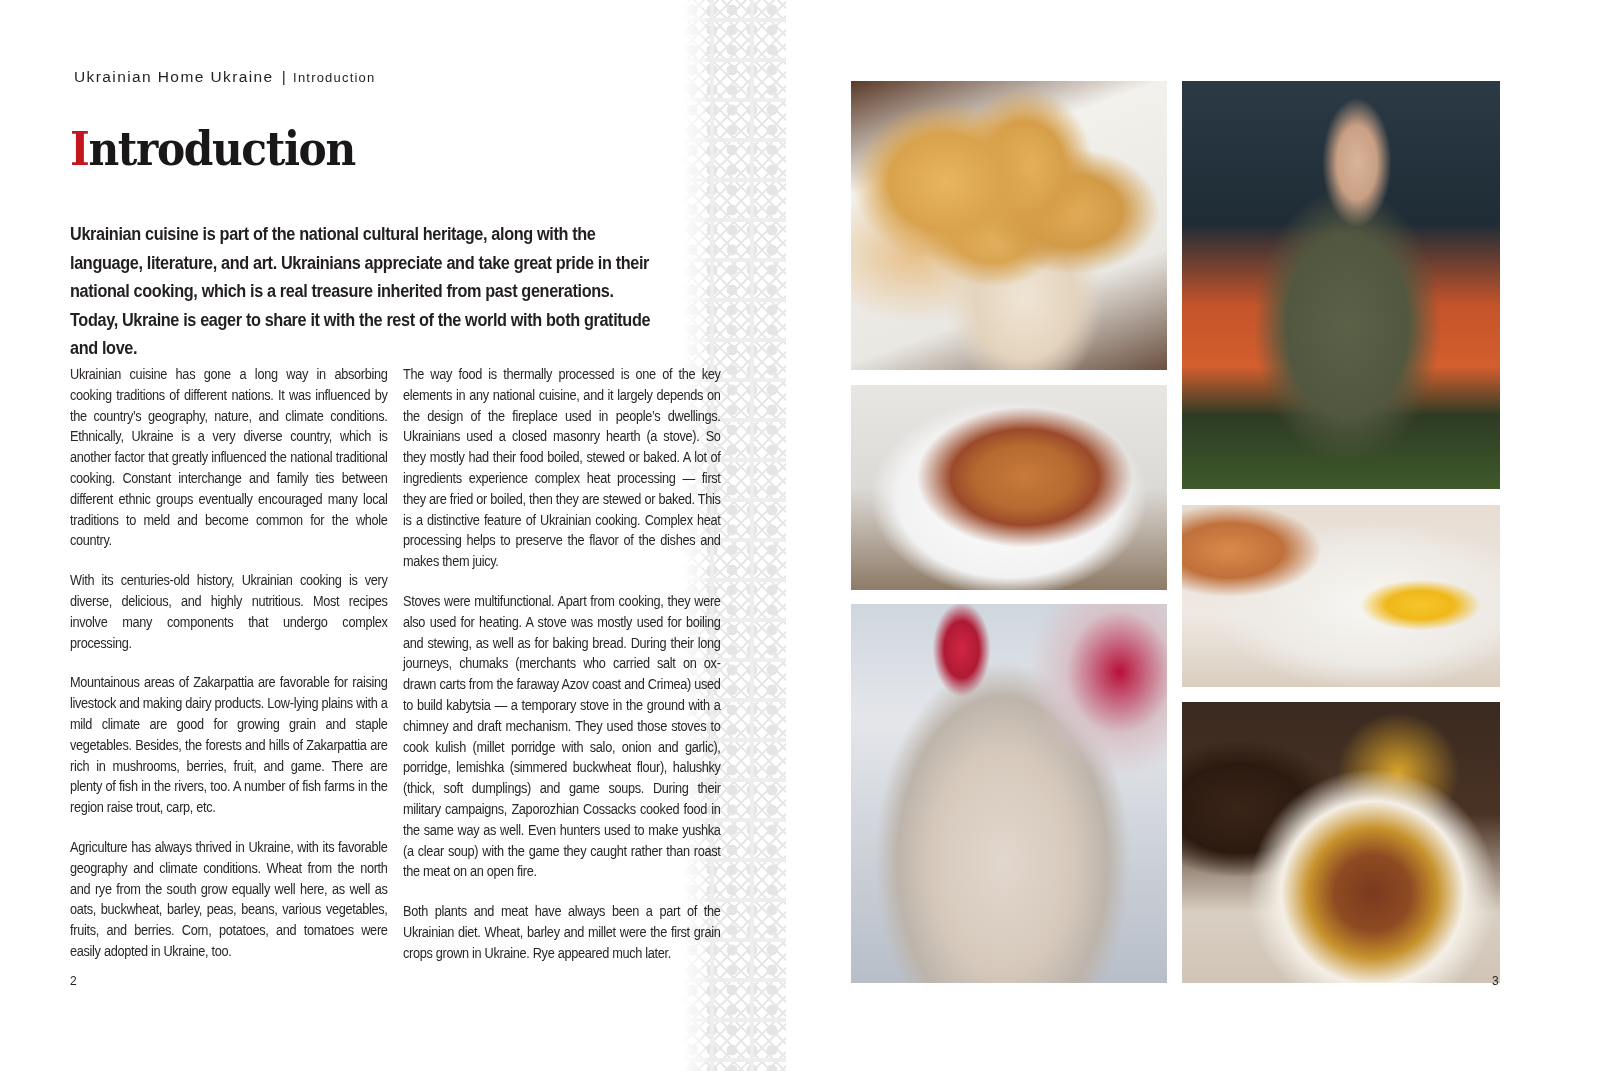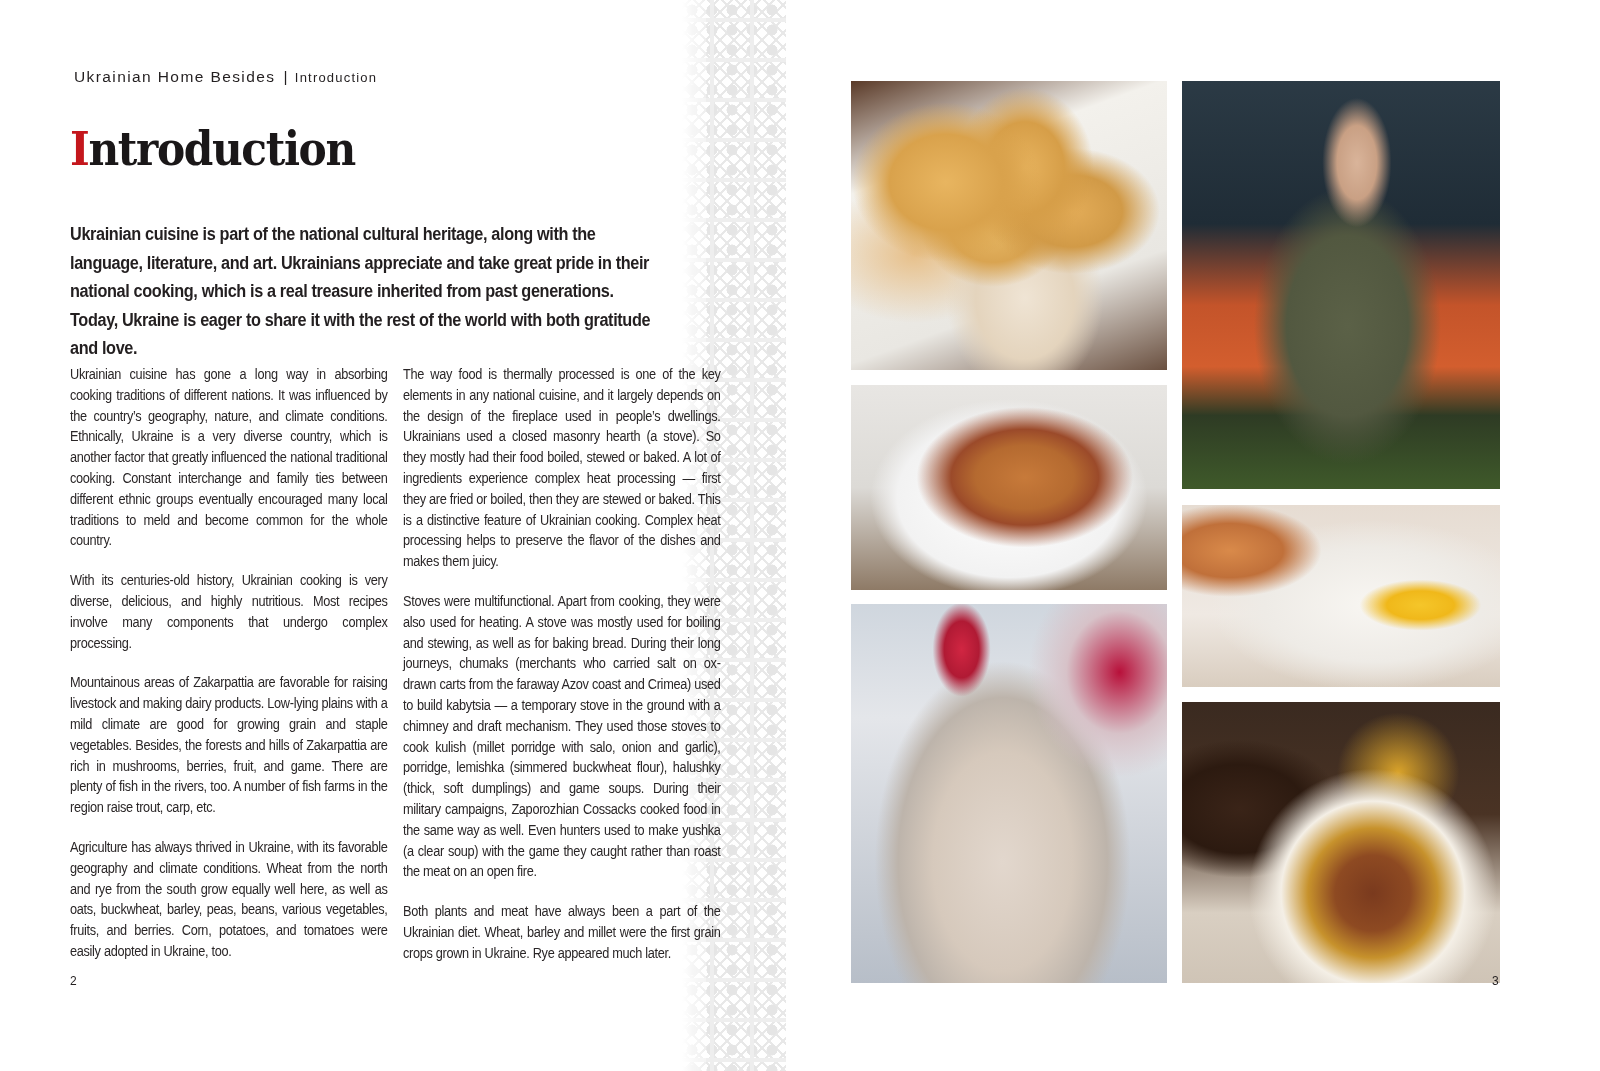--- a/index.html
+++ b/index.html
@@ -106,21 +106,21 @@
 </style>
 </head>
 <body>
 
 <div class="spread">
 
   <div class="embroidery"></div>
 
   <div>
     <div class="running-head">
-      <span>Ukrainian Home Besides</span><span class="sep">|</span><span class="section">Introduction</span>
+      <span>Ukrainian Home Ukraine</span><span class="sep">|</span><span class="section">Introduction</span>
     </div>
 
     <h1 class="title"><span class="initial">I</span><span>ntroduction</span></h1>
 
     <p class="lead">Ukrainian cuisine is part of the national cultural heritage, along with the language, literature, and art. Ukrainians appreciate and take great pride in their national cooking, which is a real treasure inherited from past generations. Today, Ukraine is eager to share it with the rest of the world with both gratitude and love.</p>
 
     <div class="col col-left">
       <p>Ukrainian cuisine has gone a long way in absorbing cooking traditions of different nations. It was influenced by the country’s geography, nature, and climate conditions. Ethnically, Ukraine is a very diverse country, which is another factor that greatly influenced the national traditional cooking. Constant interchange and family ties between different ethnic groups eventually encouraged many local traditions to meld and become common for the whole country.</p>
       <p>With its centuries-old history, Ukrainian cooking is very diverse, delicious, and highly nutritious. Most recipes involve many components that undergo complex processing.</p>
       <p>Mountainous areas of Zakarpattia are favorable for raising livestock and making dairy products. Low-lying plains with a mild climate are good for growing grain and staple vegetables. Besides, the forests and hills of Zakarpattia are rich in mushrooms, berries, fruit, and game. There are plenty of fish in the rivers, too. A number of fish farms in the region raise trout, carp, etc.</p>

